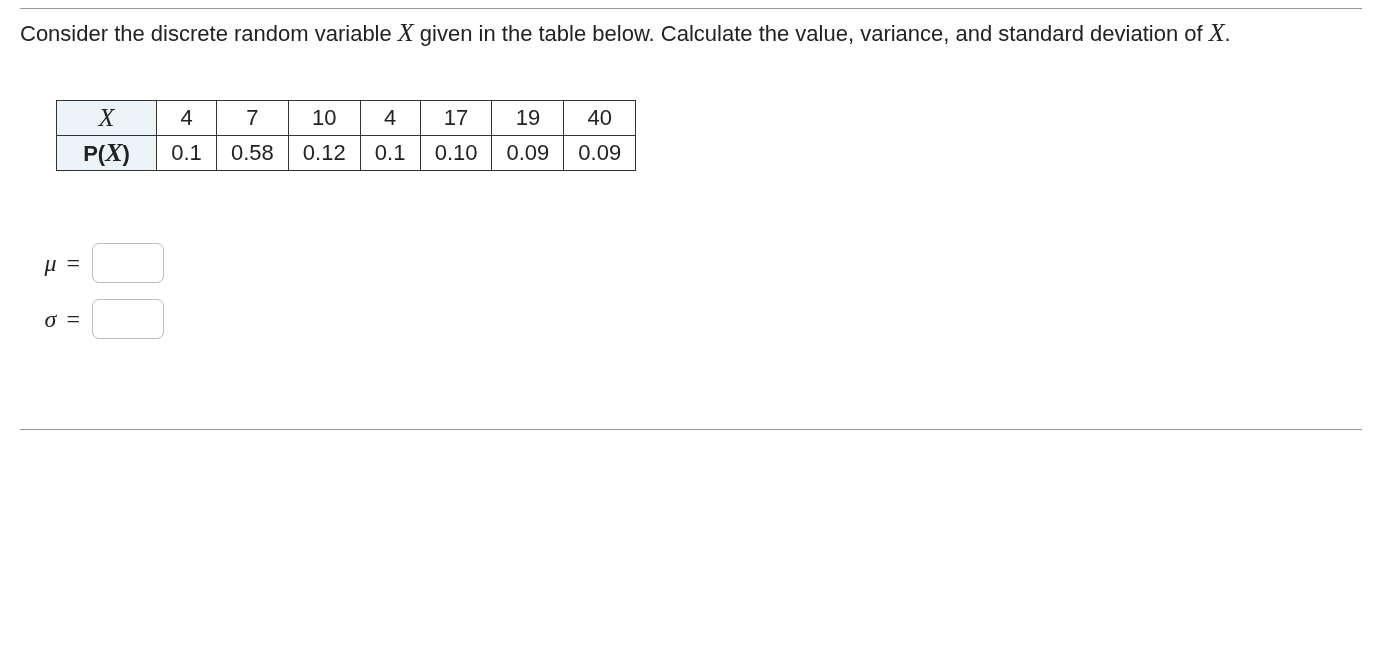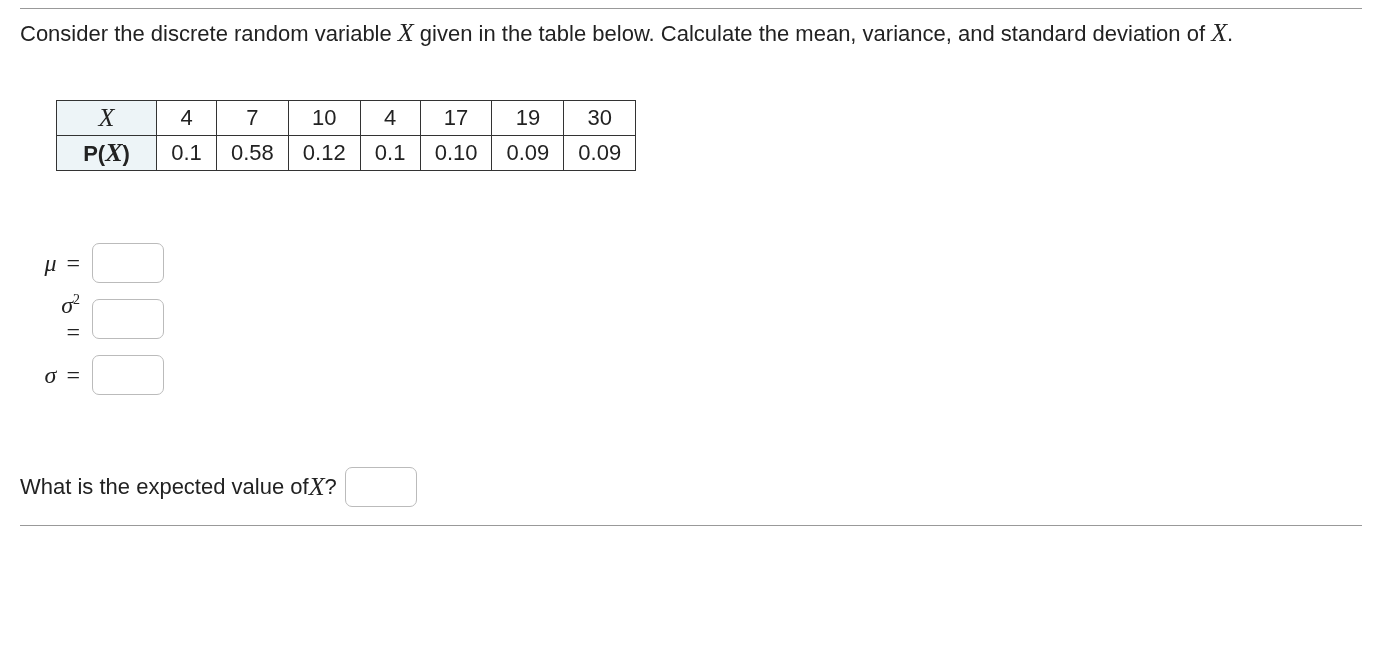--- a/index.html
+++ b/index.html
@@ -101,35 +101,35 @@
     .final-question .input-box {
       margin-left: 8px;
     }
   </style>
 </head>
 <body>
 
 <div class="question-container">
 
   <div class="prompt">
-    <span>Consider the discrete random variable </span><span class="math-var">X</span><span> given in the table below. Calculate the mean, variance, and standard deviation of </span><span class="math-var">X</span><span>.</span>
+    <span>Consider the discrete random variable </span><span class="math-var">X</span><span> given in the table below. Calculate the value, variance, and standard deviation of </span><span class="math-var">X</span><span>.</span>
   </div>
 
   <div class="table-wrap">
     <table>
       <tbody>
           <tr>
         <td class="row-header"><span class="math-var">X</span></td>
         <td>4</td>
         <td>7</td>
         <td>10</td>
         <td>4</td>
         <td>17</td>
         <td>19</td>
-        <td>30</td>
+        <td>40</td>
       </tr>
       <tr>
         <td class="row-header"><span class="px-label">P(<span class="math-var">X</span>)</span></td>
         <td>0.1</td>
         <td>0.58</td>
         <td>0.12</td>
         <td>0.1</td>
         <td>0.10</td>
         <td>0.09</td>
         <td>0.09</td>
@@ -137,29 +137,19 @@
     </tbody>
       </table>
   </div>
 
   <div class="answers">
     <div class="answer-row">
       <span class="answer-label"><span>μ</span> <span class="eq">=</span></span>
       <input type="text" class="input-box" style="">
     </div>
     <div class="answer-row">
-      <span class="answer-label"><span>σ</span><sup>2</sup> <span class="eq">=</span></span>
-      <input type="text" class="input-box" style="">
-    </div>
-    <div class="answer-row">
       <span class="answer-label"><span>σ</span> <span class="eq">=</span></span>
       <input type="text" class="input-box" style="">
     </div>
   </div>
 
-  <div class="final-question">
-    <span>What is the expected value of </span>
-      <span class="math-var">X</span>
-      <span>?</span>
-    <input type="text" class="input-box" style="">
-  </div>
 
 </div>
 
 </body></html>

